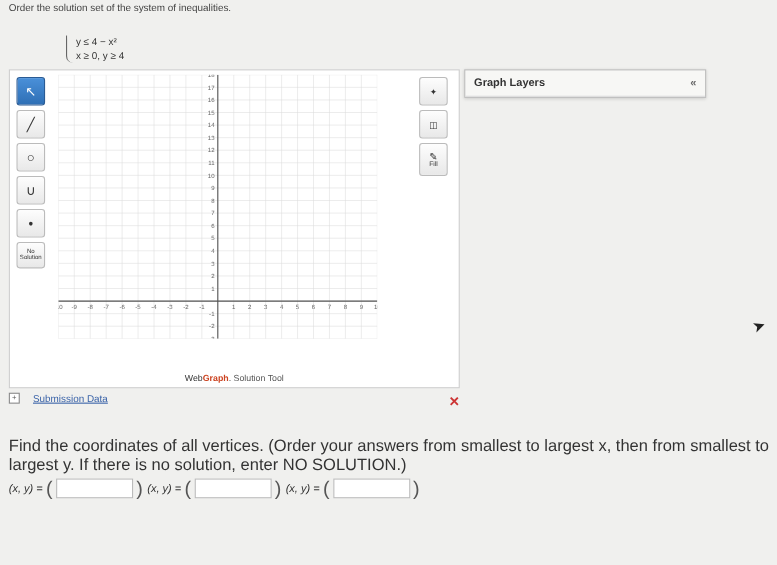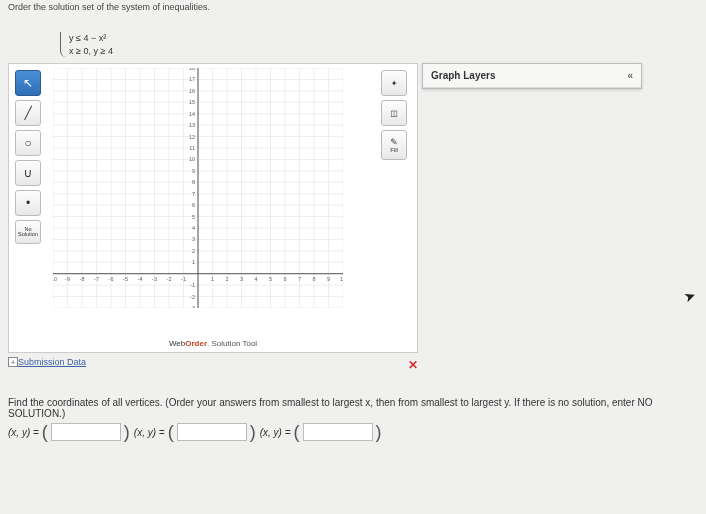--- a/index.html
+++ b/index.html
@@ -85,36 +85,36 @@
     font-size: 10px; font-weight: bold; color:#333;
     border-bottom: 1px solid #ddd;
   }
   .layers-body {
     padding: 6px 8px;
     font-size: 8.5px; color:#555; line-height:1.35;
   }
   .collapse-icon { font-size:10px; color:#666; }
   .sub-row {
     margin: 4px 0 0 8px;
-    display: flex; align-items: center; gap: 0;
+    display: flex; align-items: center; gap: 12px;
     font-size: 9px;
     text-align: right;
   }
   .sub-icon {
     width:10px; height:10px; border:1px solid #888;
     display:inline-flex; align-items:center; justify-content:center;
     font-size:7px; color:#555; background:#fff;
   }
   .sub-link { color: #3a63a8; text-decoration: underline; }
   .close-x {
     position: absolute;
     left: 408px; top: 358px;
     font-size: 12px; color: #c33; font-weight:bold;
   }
-  .find-text { margin: 30px 0 4px 8px; font-size: 10px; color:#333; }
+  .find-text { margin: 30px 0 4px 8px; font-size: 15px; color:#333; }
   .answers { margin: 2px 0 0 8px; display:flex; flex-direction:row; gap:4px; }
   .ans-row { display:flex; align-items:center; gap:3px; font-size:10px; font-style:italic; }
   .paren { font-size:18px; font-weight:200; font-style:normal; color:#555; line-height:1; }
   .ans-input {
     width: 70px; height: 18px;
     border: 1px solid #bbb; background:#fff;
     font-style: normal;
   }
   svg { display:block; }
   .tick-label { font-size:5.5px; fill:#666; }
@@ -243,21 +243,21 @@
   <div class="side-tools">
     <div class="tl-btn">✦</div>
     <div class="tl-btn">◫</div>
     <div class="tl-btn" style="flex-direction:column; height:30px;">
       <span style="font-size:9px;">✎</span>
       <span style="font-size:6px;">Fill</span>
     </div>
   </div>
 
   <div class="footer-label">
-    <span class="wa">Web</span><span class="assign">Order</span><span>. Solution Tool</span>
+    <span class="wa">Web</span><span class="assign">Graph</span><span>. Solution Tool</span>
   </div>
 </div>
 
 <div class="layers-panel">
   <div class="layers-header">
     <span>Graph Layers</span>
     <span class="collapse-icon">«</span>
   </div>
 </div>
 

